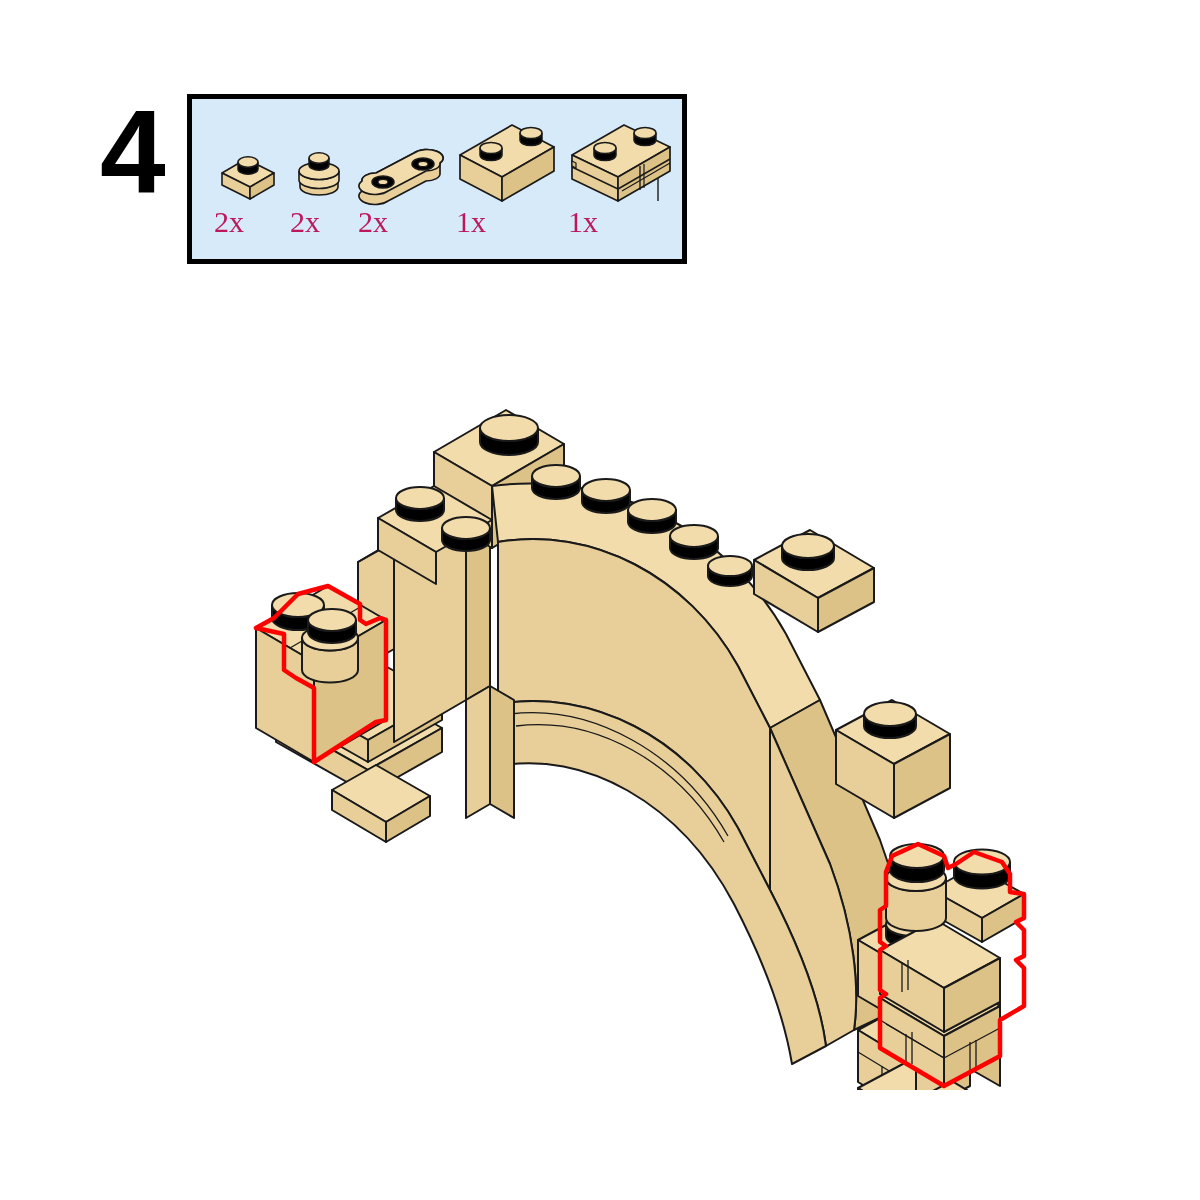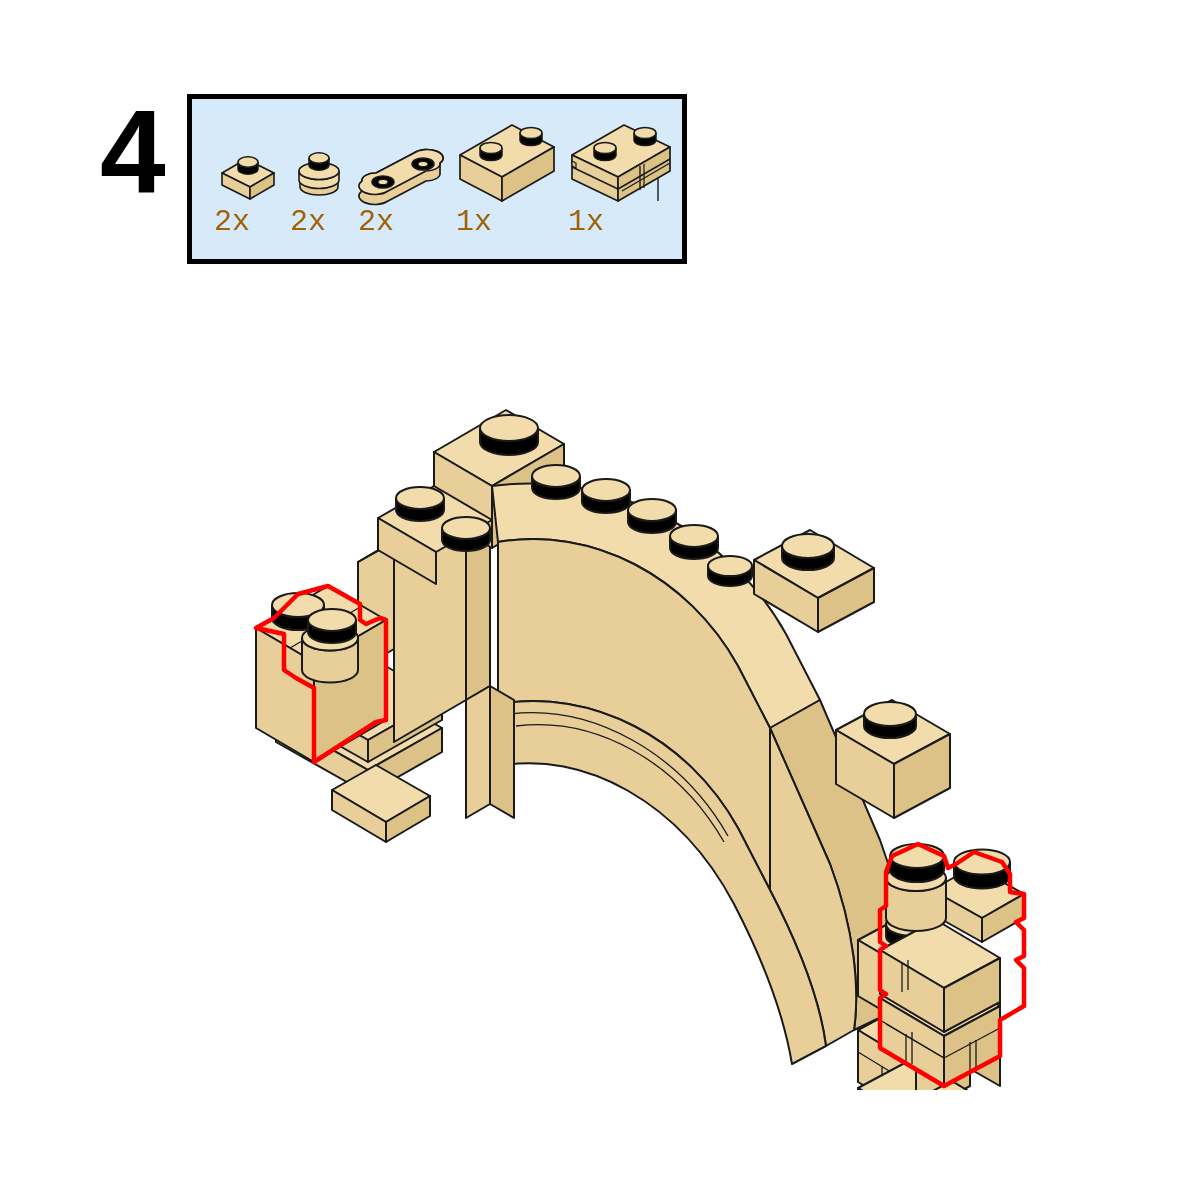--- a/index.html
+++ b/index.html
@@ -81,22 +81,22 @@
     justify-content: flex-end;
     margin-right: 6px;
   }
   .part-cell .part-art {
     display: block;
     line-height: 0;
   }
   .part-qty {
     font-size: 30px;
     font-weight: normal;
-    color: #a16207;
-    font-family: Liberation Mono, monospace;
+    color: #be185d;
+    font-family: Liberation Serif, serif;
     line-height: 1;
     margin-top: 0;
     padding-left: 2px;
     user-select: none;
   }
 
   
   .part-cell[data-idx="0"] { width: 78px; }
   .part-cell[data-idx="1"] { width: 72px; }
   .part-cell[data-idx="2"] { width: 98px; }

